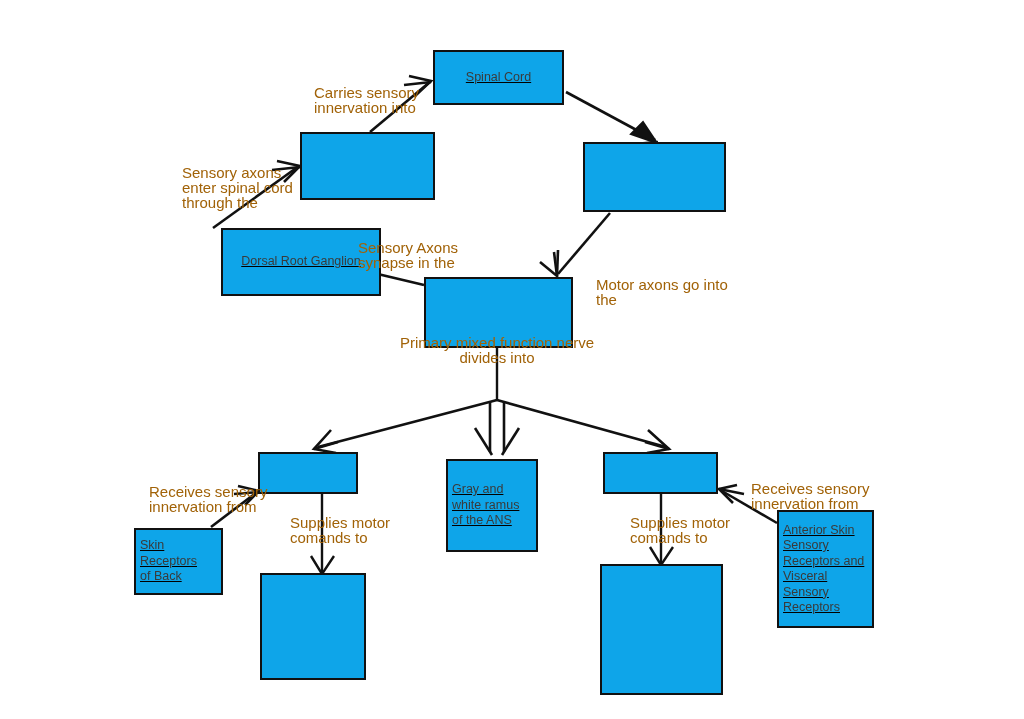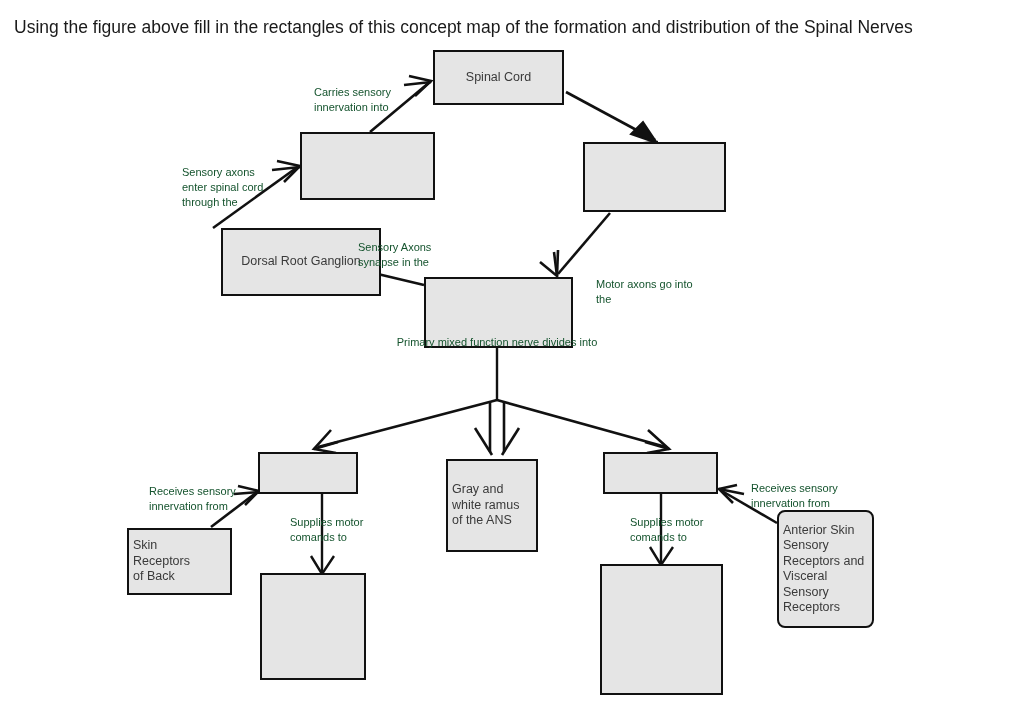--- a/index.html
+++ b/index.html
@@ -27,44 +27,45 @@
     font-size: 17.5px;
     line-height: 22px;
     color: #1a1a1a;
     white-space: nowrap;
   }
   
   .box {
     position: absolute;
     box-sizing: border-box;
     border: 2.5px solid #111111;
-    background: #e5e5e5;
+    background: #0ea5e9;
     display: flex;
     align-items: center;
     justify-content: center;
     text-align: center;
+    text-decoration: underline;
   }
   .box .box-label {
     font-size: 12.5px;
     line-height: 15.5px;
     color: #3a3a3a;
     padding: 0 4px;
   }
   .box.left-text {
     justify-content: flex-start;
     text-align: left;
   }
   .box.left-text .box-label {
   }
   
   .edge-label {
     position: absolute;
-    font-size: 11px;
+    font-size: 15px;
     line-height: 15px;
-    color: #14532d;
+    color: #a16207;
     white-space: pre-line;
   }
   .edge-label.center {
     text-align: center;
   }
   
   #arrows {
     position: absolute;
     left: 0;
     top: 0;
@@ -75,21 +76,20 @@
   #arrows line, #arrows path, #arrows polyline {
     stroke: #111111;
     fill: none;
   }
 </style>
 </head>
 <body>
 
 <div id="page">
 
-  <div id="title">Using the figure above fill in the rectangles of this concept map of the formation and distribution of the Spinal Nerves</div>
 
   <svg id="arrows" viewBox="0 0 1024 719" xmlns="http://www.w3.org/2000/svg">
 
     <g>
       <line x1="370" y1="132" x2="431" y2="81" stroke-width="2.6"></line>
       <polyline points="409,76 431,81 415,96" stroke-width="2.6"></polyline>
       <line x1="404" y1="85" x2="431" y2="82" stroke-width="2.6"></line>
     </g>
 
     <g>
@@ -189,35 +189,35 @@
   <div class="box left-text" style="left:446px; top:459px; width:92px; height:93px;">
     <span class="box-label" style="white-space:pre-line;">Gray and
 white ramus
 of the ANS</span>
   </div>
 
   <div class="box" style="left:603px; top:452px; width:115px; height:42px;">
     <span class="box-label"></span>
   </div>
 
-  <div class="box left-text" style="left:127px; top:528px; width:105px; height:67px;">
+  <div class="box left-text" style="left:134px; top:528px; width:89px; height:67px;">
     <span class="box-label" style="white-space:pre-line;">Skin
 Receptors
 of Back</span>
   </div>
 
   <div class="box" style="left:260px; top:573px; width:106px; height:107px;">
     <span class="box-label"></span>
   </div>
 
   <div class="box" style="left:600px; top:564px; width:123px; height:131px;">
     <span class="box-label"></span>
   </div>
 
-  <div class="box left-text" style="left:777px; top:510px; width:97px; height:118px;border-radius:8px;">
+  <div class="box left-text" style="left:777px; top:510px; width:97px; height:118px;">
     <span class="box-label" style="white-space:pre-line;">Anterior Skin
 Sensory
 Receptors and
 Visceral
 Sensory
 Receptors</span>
   </div>
 
   <div class="edge-label" style="left:314px; top:85px;">Carries sensory
 innervation into</div>

